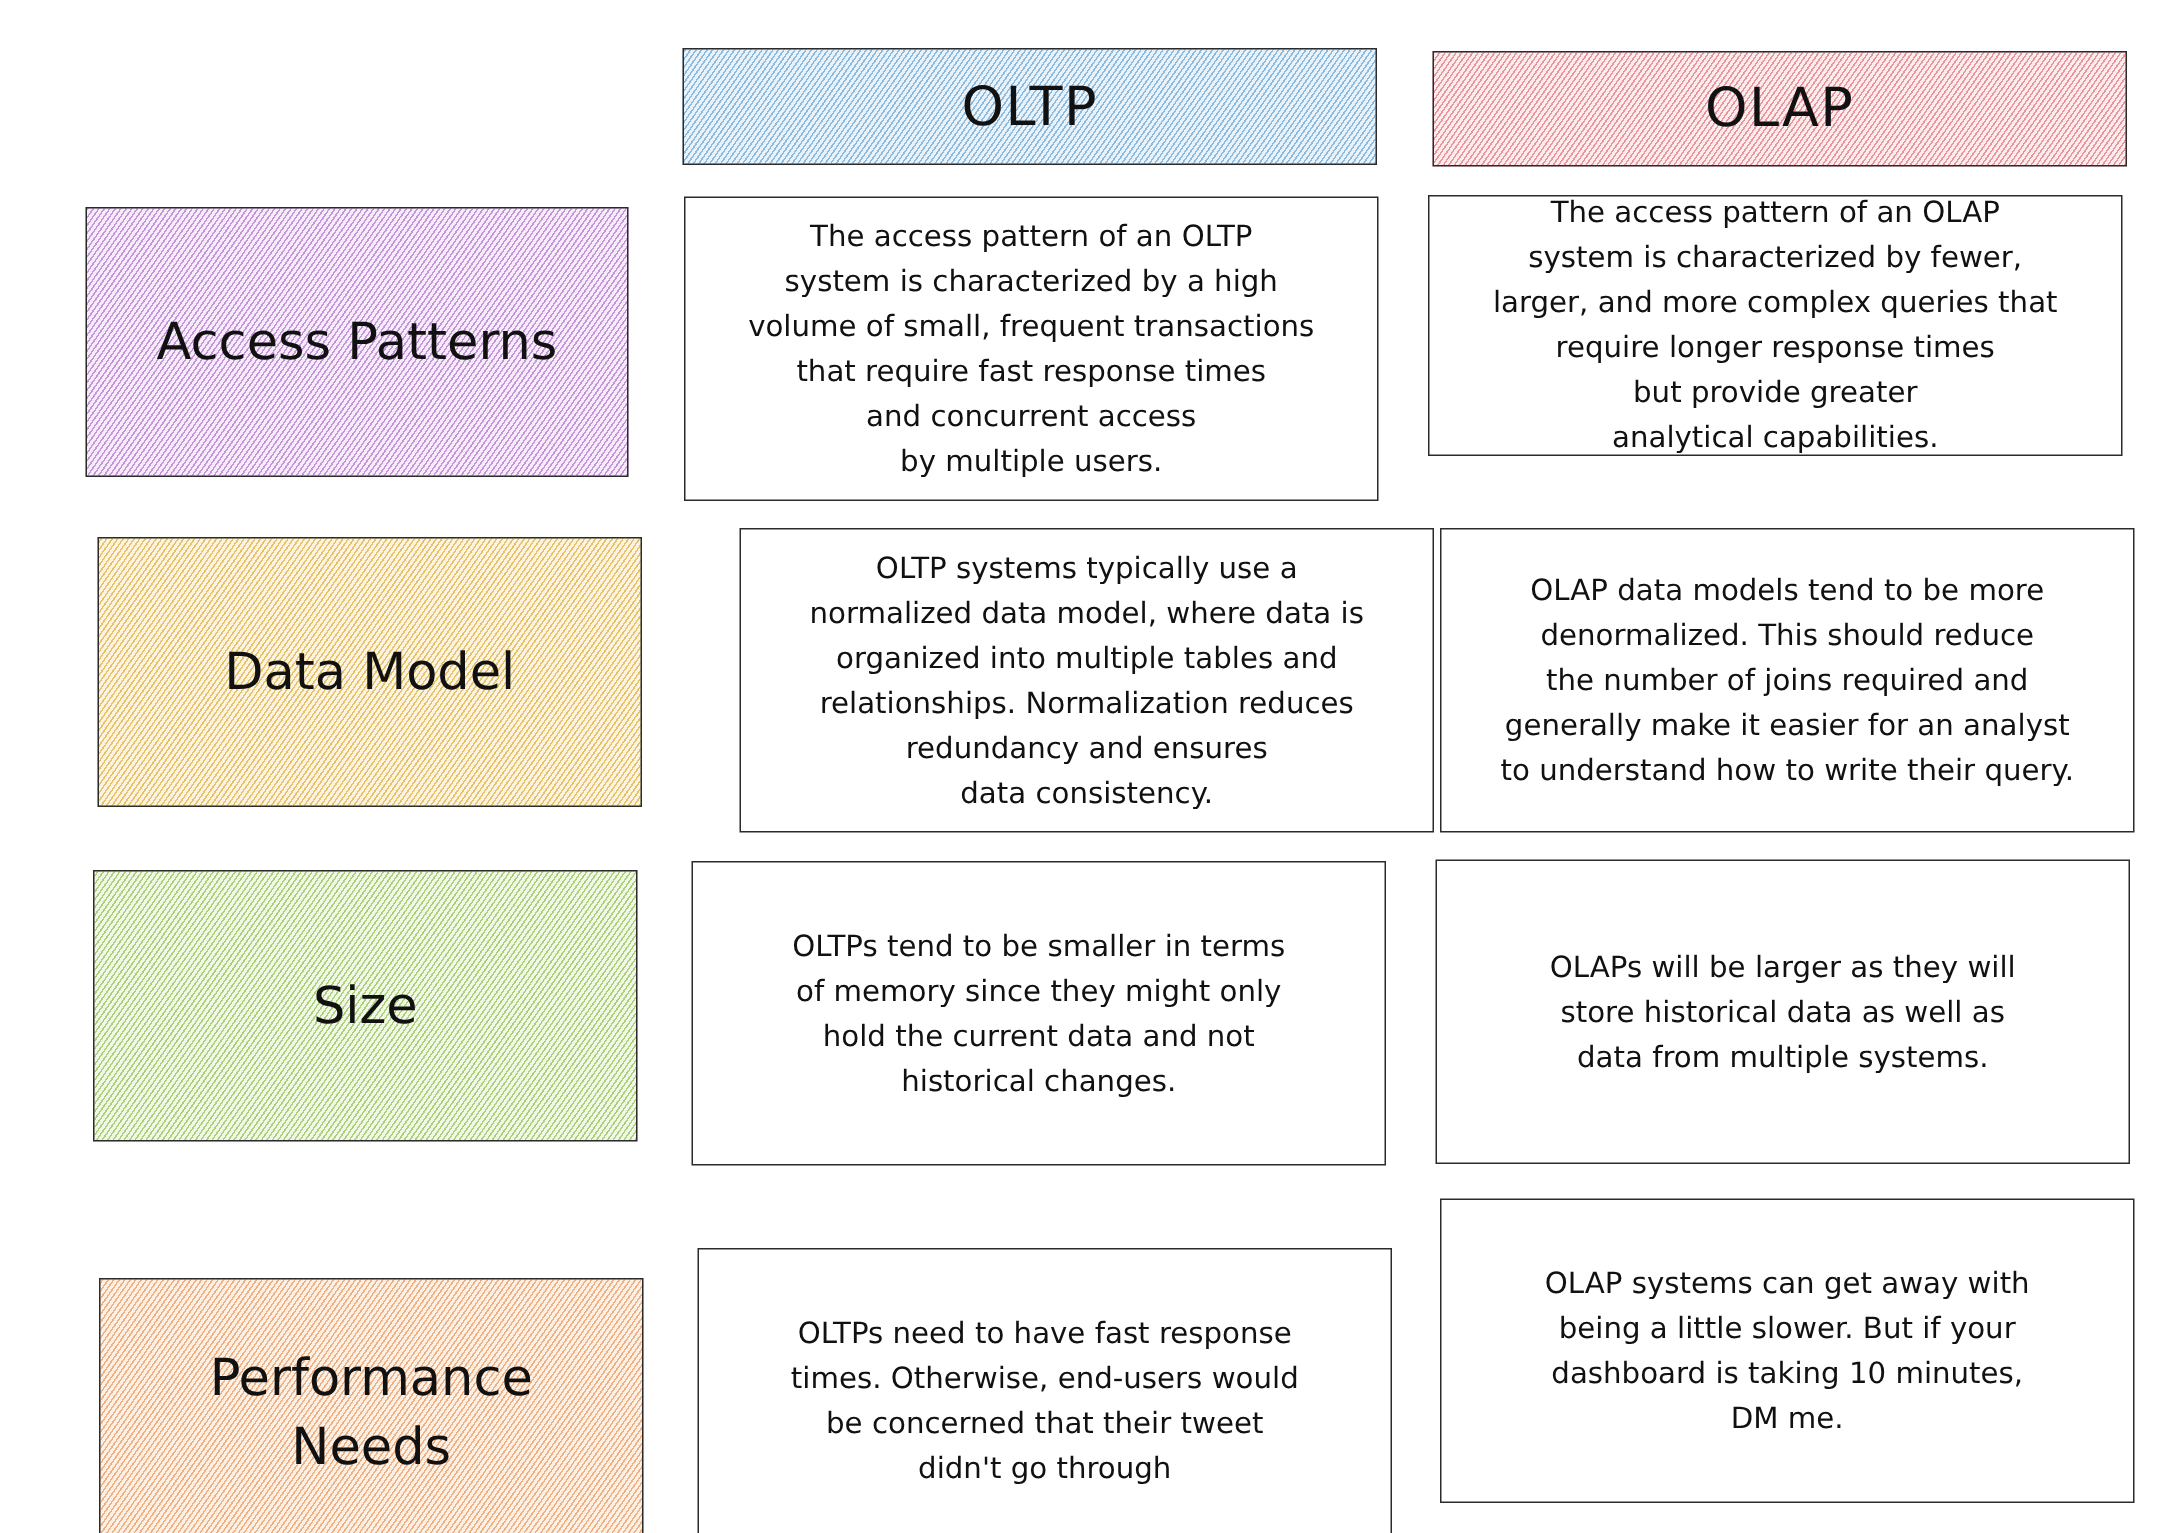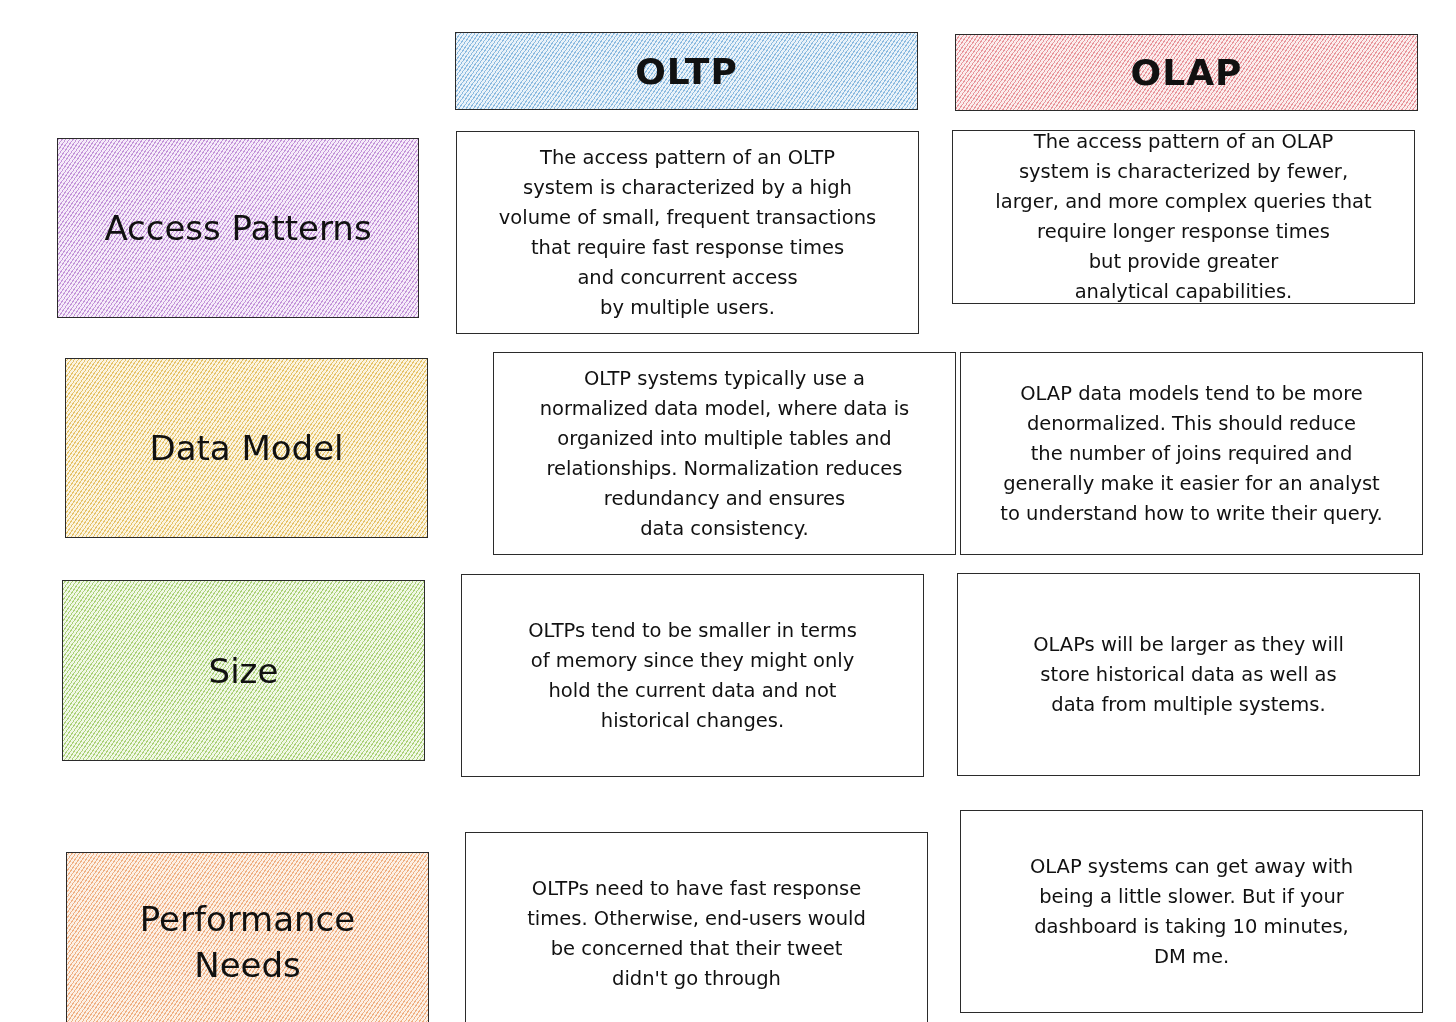--- a/index.html
+++ b/index.html
@@ -30,21 +30,21 @@
       -55deg,
       var(--line) 0px,
       var(--line) 1px,
       rgba(255,255,255,0.55) 1px,
       rgba(255,255,255,0.55) 3px
     );
   }
   .header-label {
     font-size: 36px;
     letter-spacing: 1px;
-    font-weight: bold;
+    font-weight: normal;
   }
   .row-label {
     font-size: 34px;
     line-height: 46px;
     white-space: pre-line;
   }
   .cell {
     background: #ffffff;
     padding: 6px 6px;
   }
@@ -121,18 +121,18 @@
 <div class="box hatch" style="left:66px; top:852px; width:363px; height:180px; --tint:#f9dcc4; --line:#efb083;">
   <span class="row-label">Performance
 Needs</span>
 </div>
 <div class="box cell" style="left:465px; top:800px; width:463px; height:203px;margin-top:32px;">
   <span class="cell-text">OLTPs need to have fast response
 times. Otherwise, end-users would
 be concerned that their tweet
 didn't go through</span>
 </div>
-<div class="box cell" style="left:960px; top:799px; width:463px; height:203px;margin-top:11px;">
+<div class="box cell" style="left:960px; top:799px; width:463px; height:203px;">
   <span class="cell-text">OLAP systems can get away with
 being a little slower. But if your
 dashboard is taking 10 minutes,
 DM me.</span>
 </div>
 
 </body></html>

